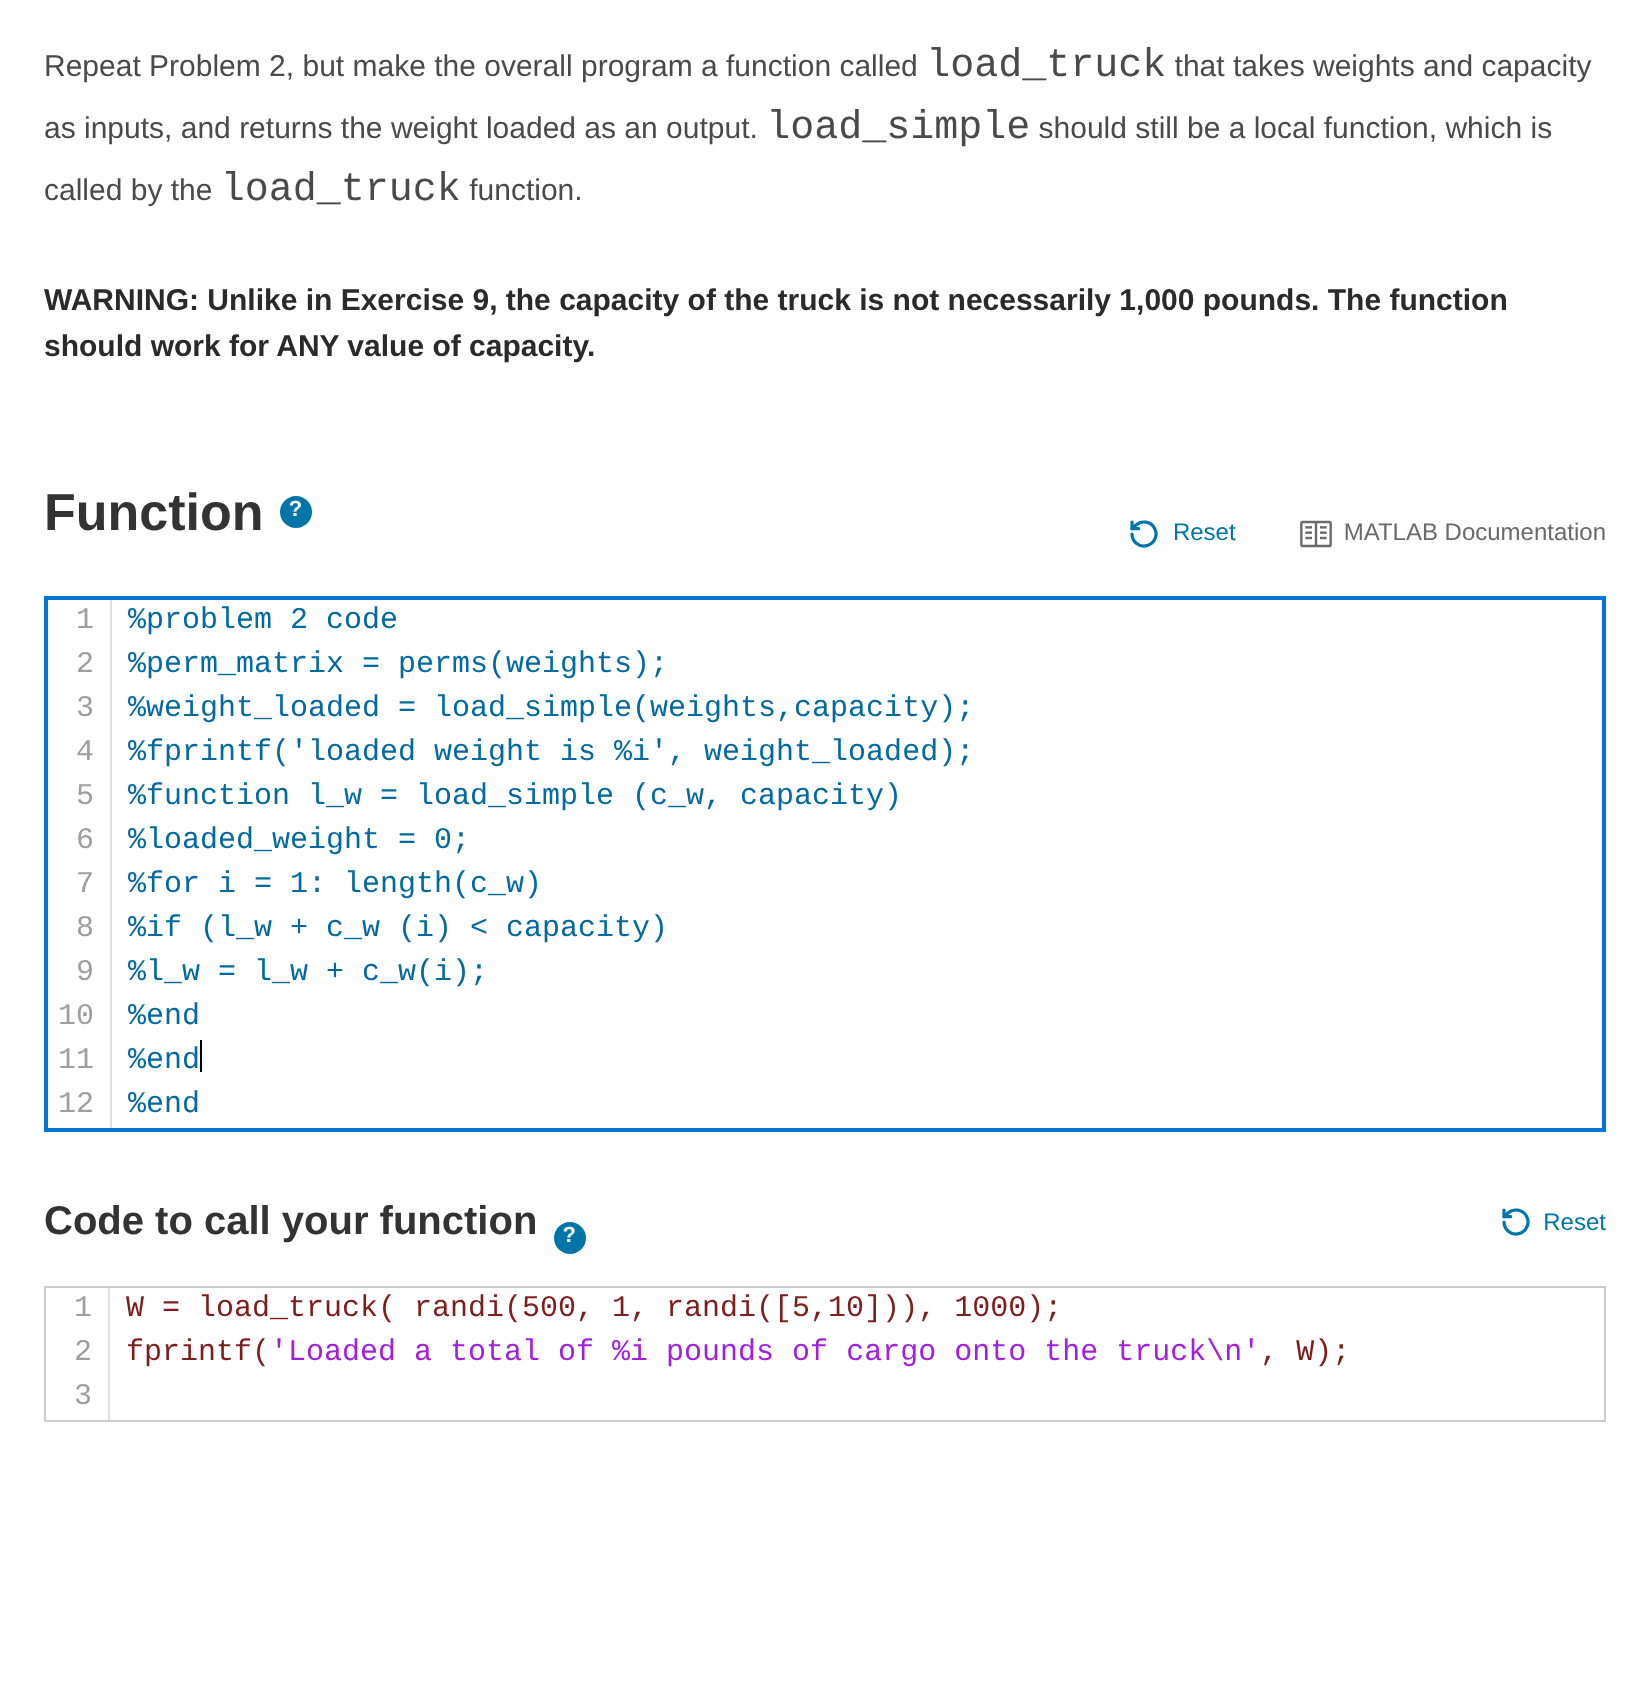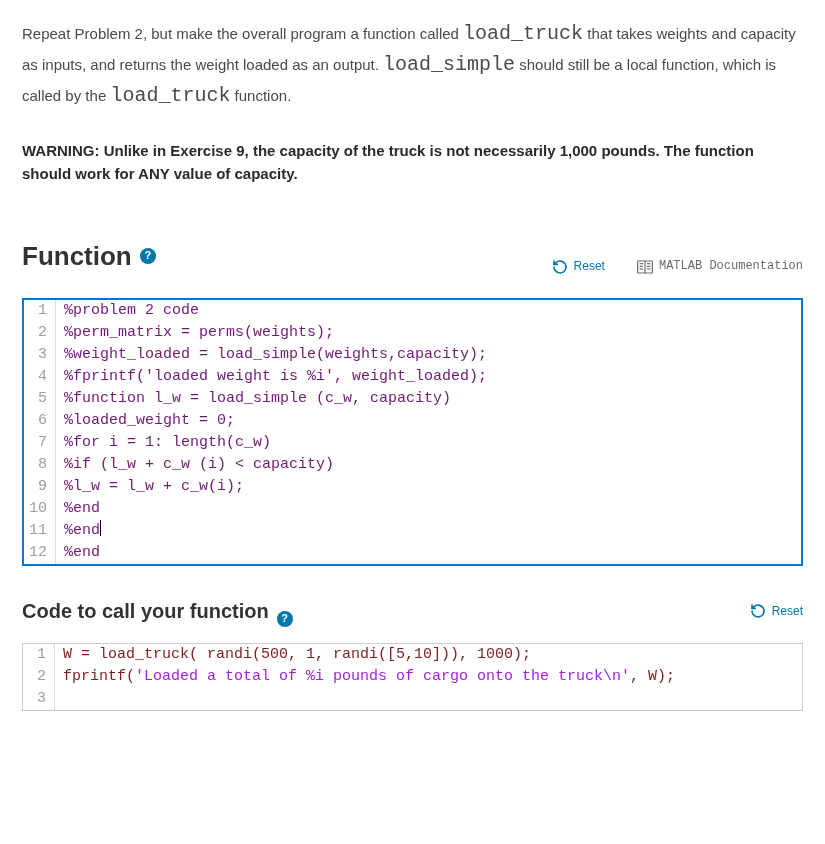--- a/index.html
+++ b/index.html
@@ -43,21 +43,21 @@
   }
   .tools { display: flex; align-items: center; gap: 32px; }
   .tool-btn {
     display: inline-flex;
     align-items: center;
     gap: 6px;
     color: #0076a8;
     cursor: pointer;
     font-size: 12px;
   }
-  .tool-btn.gray { color: #6a6a6a; font-family: Liberation Mono, monospace; }
+  .tool-btn.gray { color: #6a6a6a; }
   .reset-icon svg, .doc-icon svg { display: block; }
   .editor {
     border: 2px solid #0076d6;
     margin-bottom: 30px;
     background: #fff;
   }
   .editor.plain { border: 1px solid #ccc; }
   .code-block {
     font-family: Menlo, Consolas, "Courier New", monospace;
     font-size: 15px;
@@ -77,21 +77,21 @@
     border-right: 1px solid #e0e0e0;
     user-select: none;
     flex-shrink: 0;
   }
   .code {
     padding-left: 8px;
     white-space: pre;
     flex: 1;
     position: relative;
   }
-  .c-comment { color: #701a75; text-align: right; }
+  .c-comment { color: #0369a1; text-align: right; }
   .c-str { color: #a31fde; }
   .c-id { color: #7f1d1d; }
   .cursor {
     display: inline-block;
     width: 1px; height: 16px;
     background: #000;
     vertical-align: -2px;
   }
   .subheader {
     font-size: 20px;

